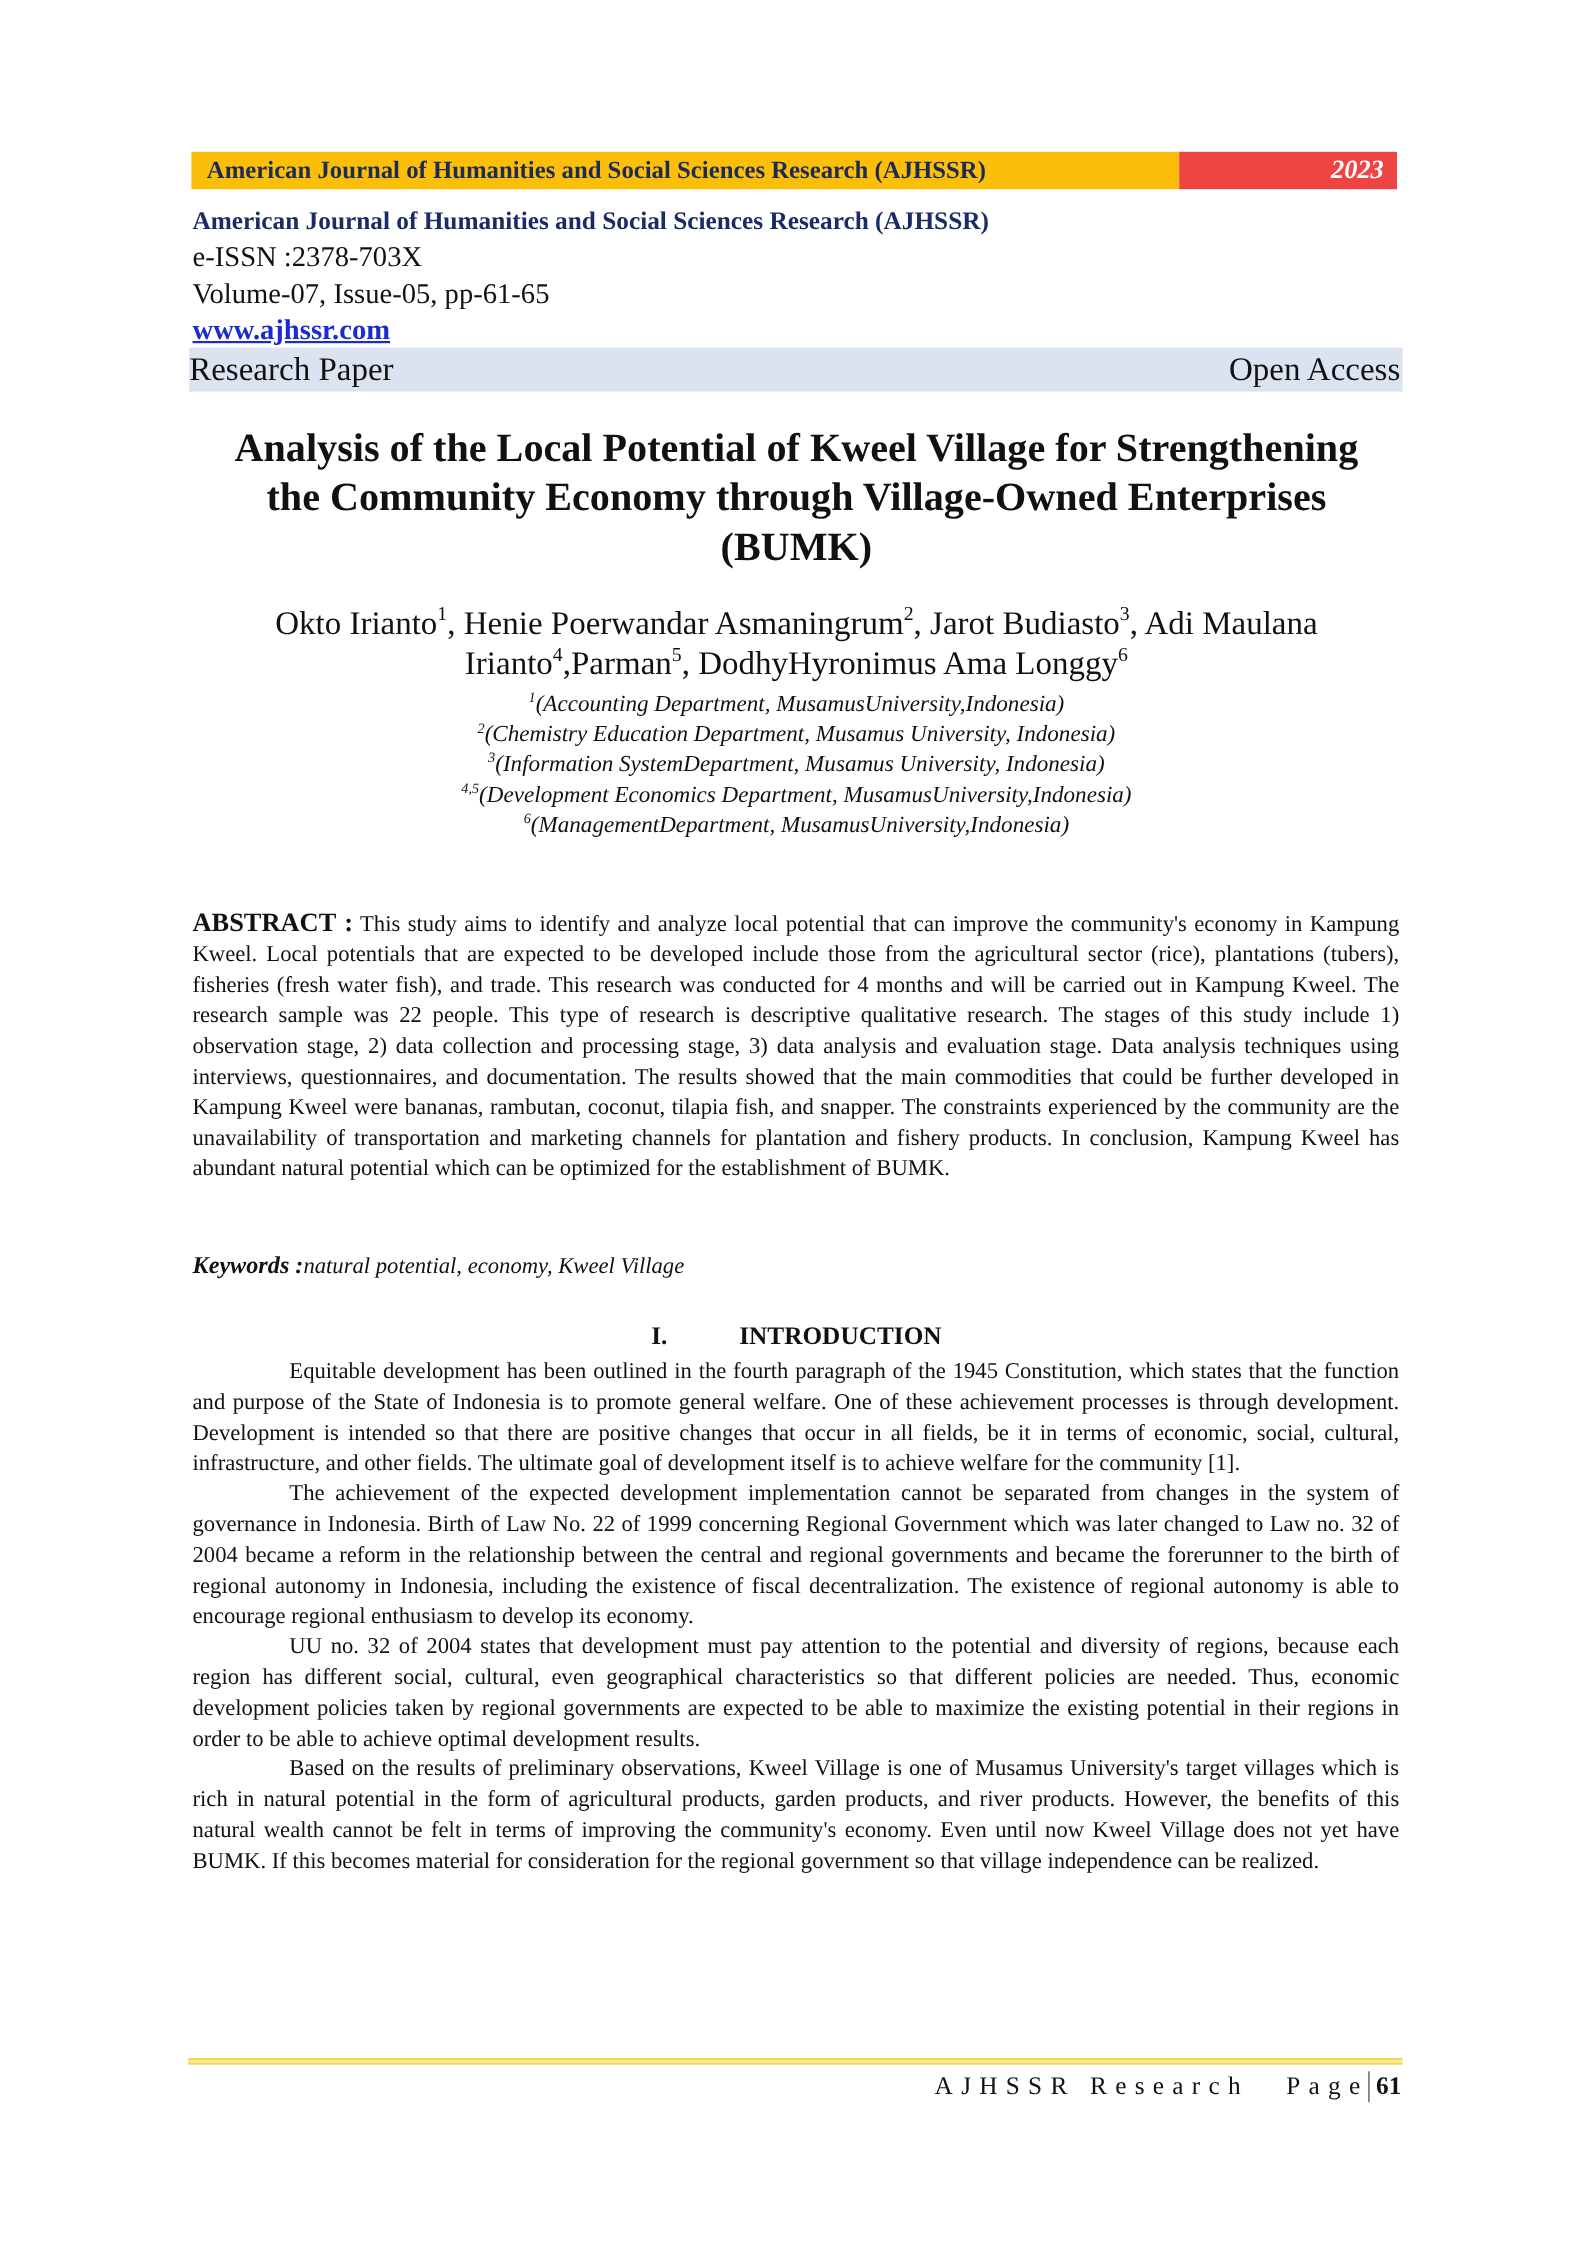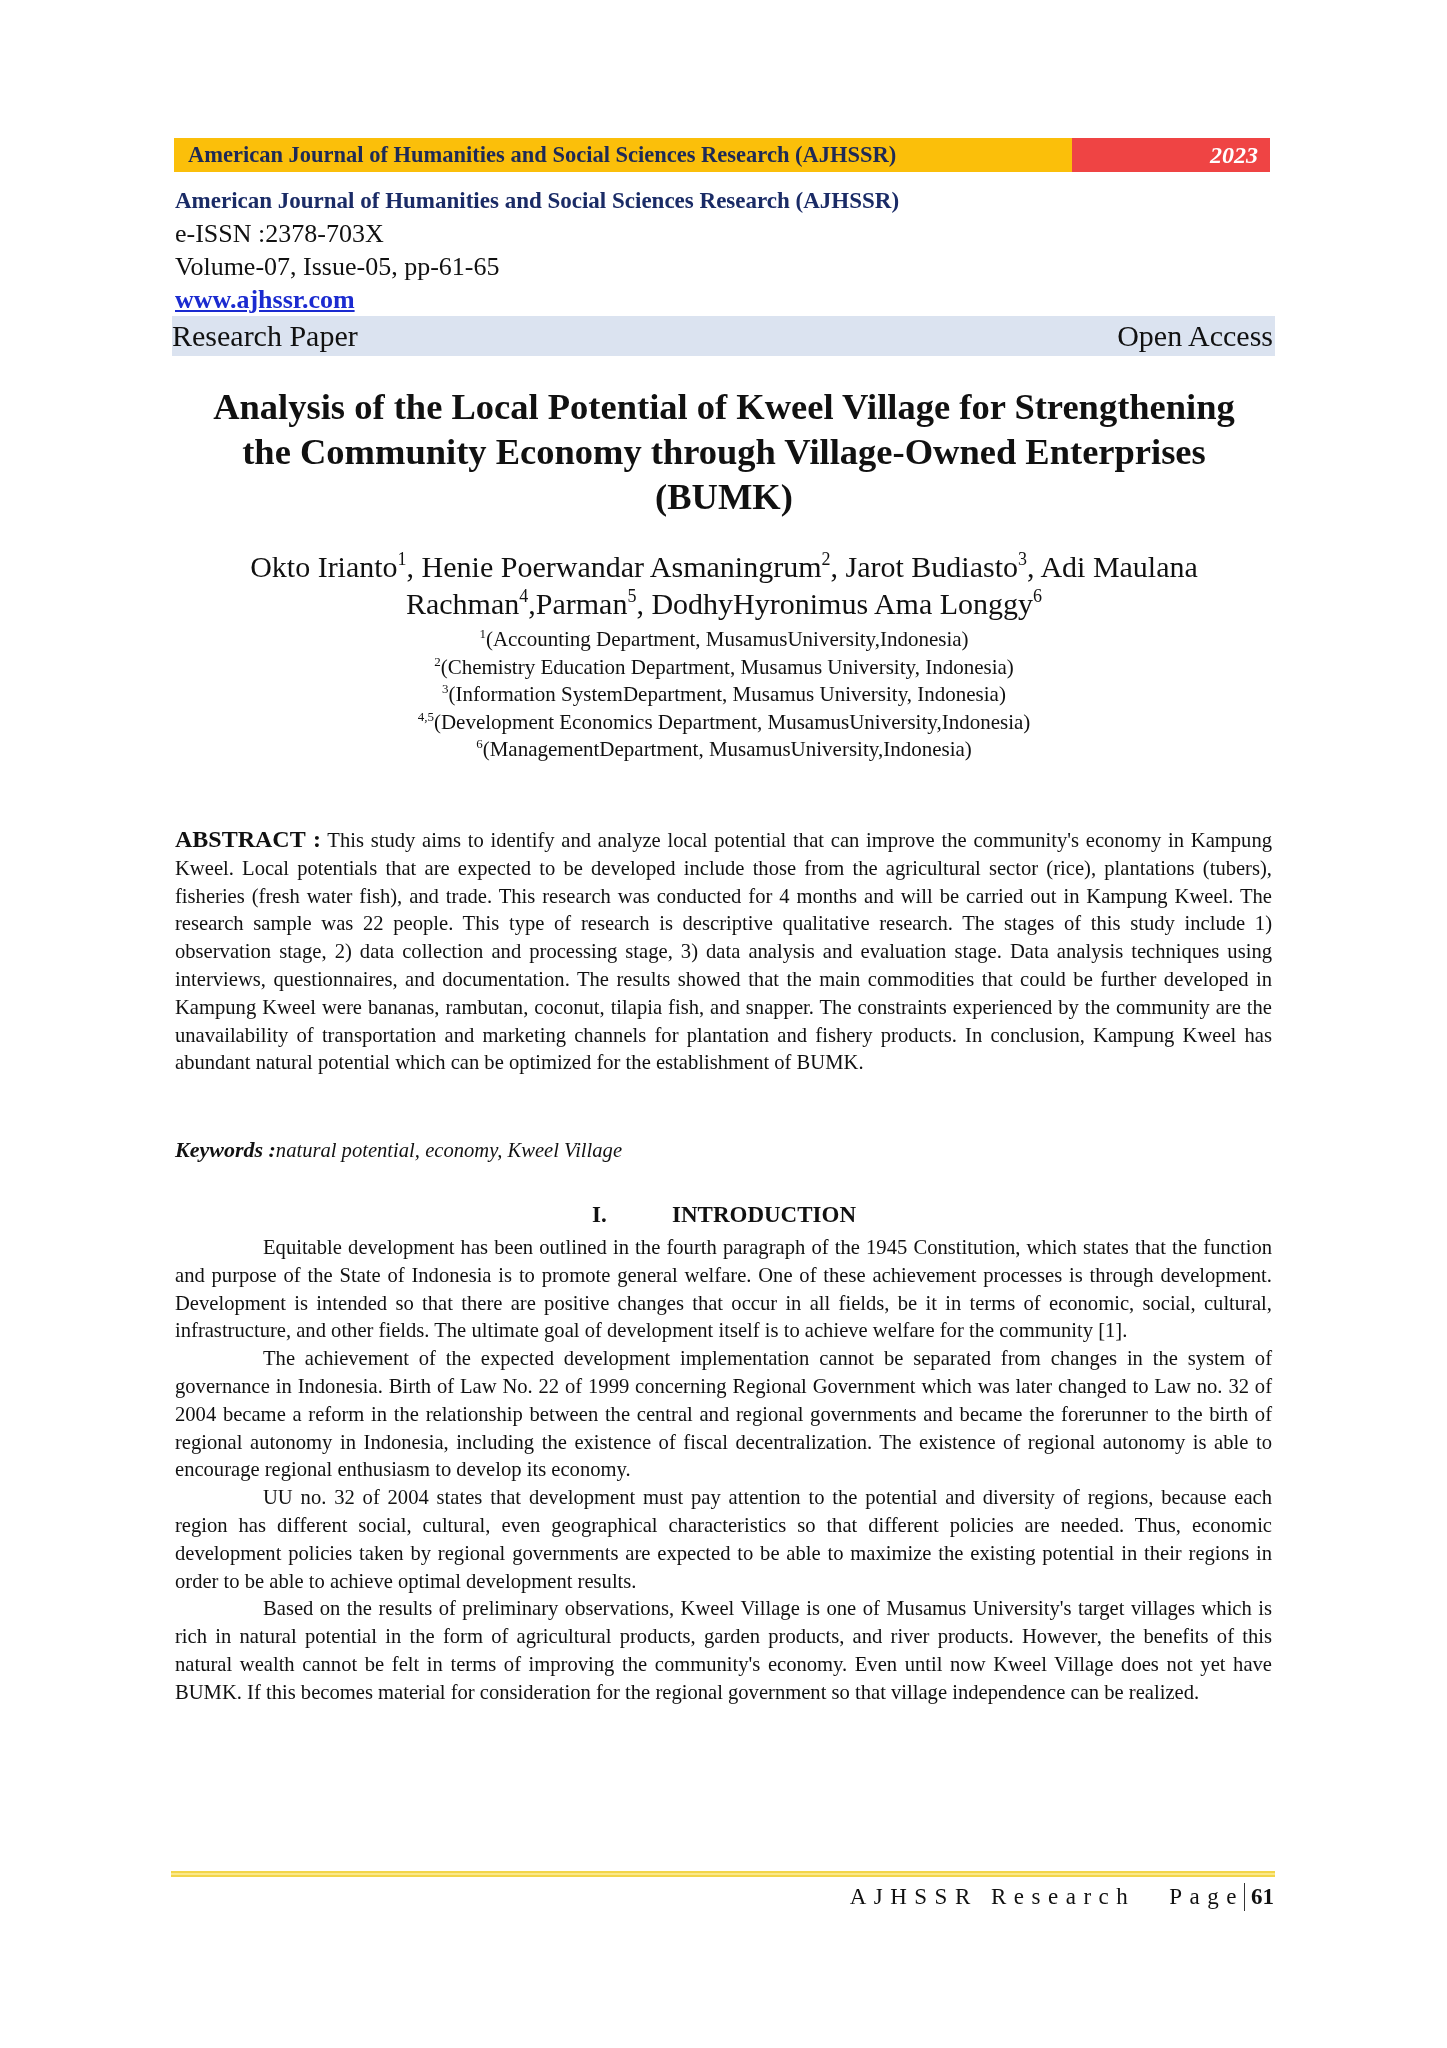--- a/index.html
+++ b/index.html
@@ -25,21 +25,21 @@
   .band .right { padding-right: 2px; }
 
   .title { position: absolute; left: 174px; top: 384px; width: 1100px; text-align: center;
            font-weight: bold; font-size: 36.5px; line-height: 45px; color: #111; }
 
   .authors { position: absolute; left: 174px; top: 548px; width: 1100px; text-align: center;
              font-size: 30px; line-height: 37px; color: #111; }
   .authors sup { font-size: 18px; vertical-align: 12px; line-height: 0; }
 
   .affils { position: absolute; left: 174px; top: 626px; width: 1100px; text-align: center;
-            font-size: 21px; line-height: 27.5px; color: #111; }
+            font-style: italic; font-size: 21px; line-height: 27.5px; color: #111; }
   .affils sup { font-size: 13px; vertical-align: 8px; line-height: 0; }
 
   .abstract { position: absolute; left: 175px; top: 826px; width: 1097px; text-align: justify;
               font-size: 20.6px; line-height: 27.8px; color: #111; }
   .abstract .abs-label { font-weight: bold; font-size: 24px; }
   .keywords { position: absolute; left: 175px; top: 1136px; width: 1097px;
               font-size: 20.6px; line-height: 27.8px; font-style: italic; color: #111; }
   .keywords .kw-label { font-weight: bold; font-size: 22px; }
 
   .section-head { position: absolute; left: 174px; top: 1200px; width: 1100px; text-align: center;
@@ -86,21 +86,21 @@
   </div>
 
   <div class="title">
     <div>Analysis of the Local Potential of Kweel Village for Strengthening</div>
     <div>the Community Economy through Village-Owned Enterprises</div>
     <div>(BUMK)</div>
   </div>
 
   <div class="authors">
     <div><span>Okto Irianto</span><sup>1</sup><span>, </span><span>Henie Poerwandar Asmaningrum</span><sup>2</sup><span>, </span><span>Jarot Budiasto</span><sup>3</sup><span>, </span><span>Adi Maulana</span></div>
-    <div><span>Rachman</span><sup>4</sup><span>,</span><span>Parman</span><sup>5</sup><span>, </span><span>DodhyHyronimus Ama Longgy</span><sup>6</sup></div>
+    <div><span>Irianto</span><sup>4</sup><span>,</span><span>Parman</span><sup>5</sup><span>, </span><span>DodhyHyronimus Ama Longgy</span><sup>6</sup></div>
   </div>
 
   <div class="affils">
     <div><sup>1</sup><span>(Accounting Department, MusamusUniversity,Indonesia)</span></div>
     <div><sup>2</sup><span>(Chemistry Education Department, Musamus University, Indonesia)</span></div>
     <div><sup>3</sup><span>(Information SystemDepartment, Musamus University, Indonesia)</span></div>
     <div><sup>4,5</sup><span>(Development Economics Department, MusamusUniversity,Indonesia)</span></div>
     <div><sup>6</sup><span>(ManagementDepartment, MusamusUniversity,Indonesia)</span></div>
   </div>
 

